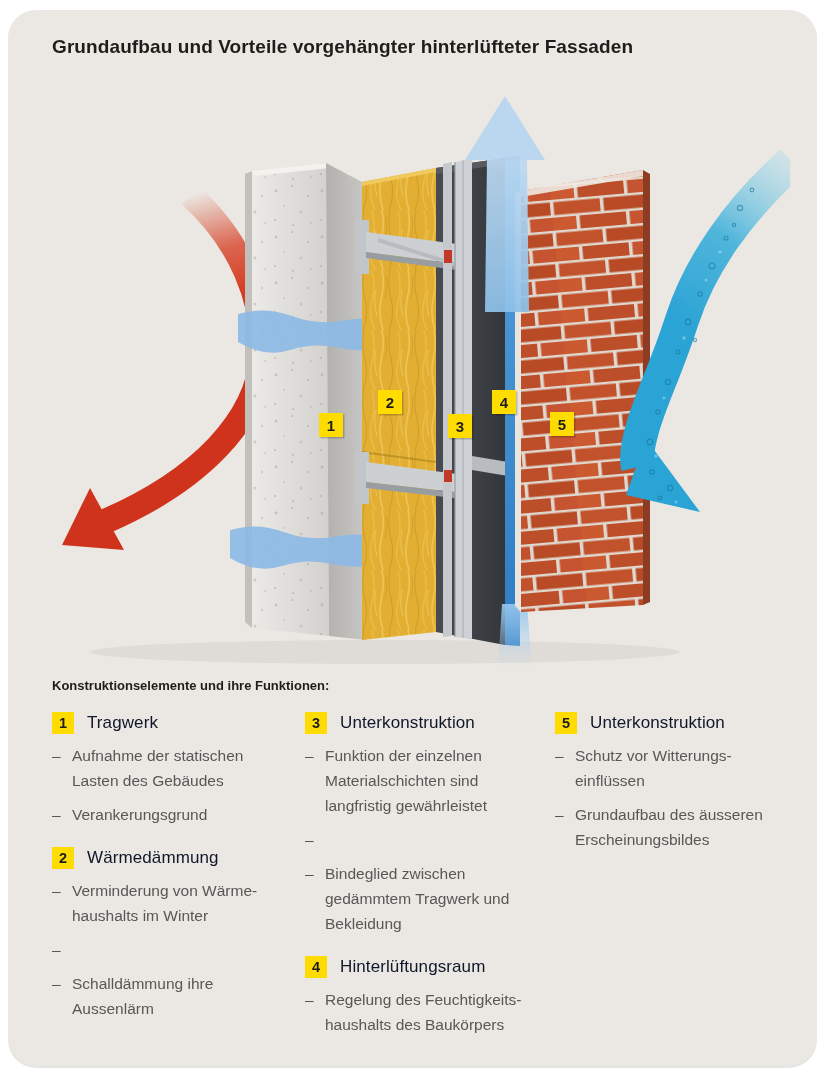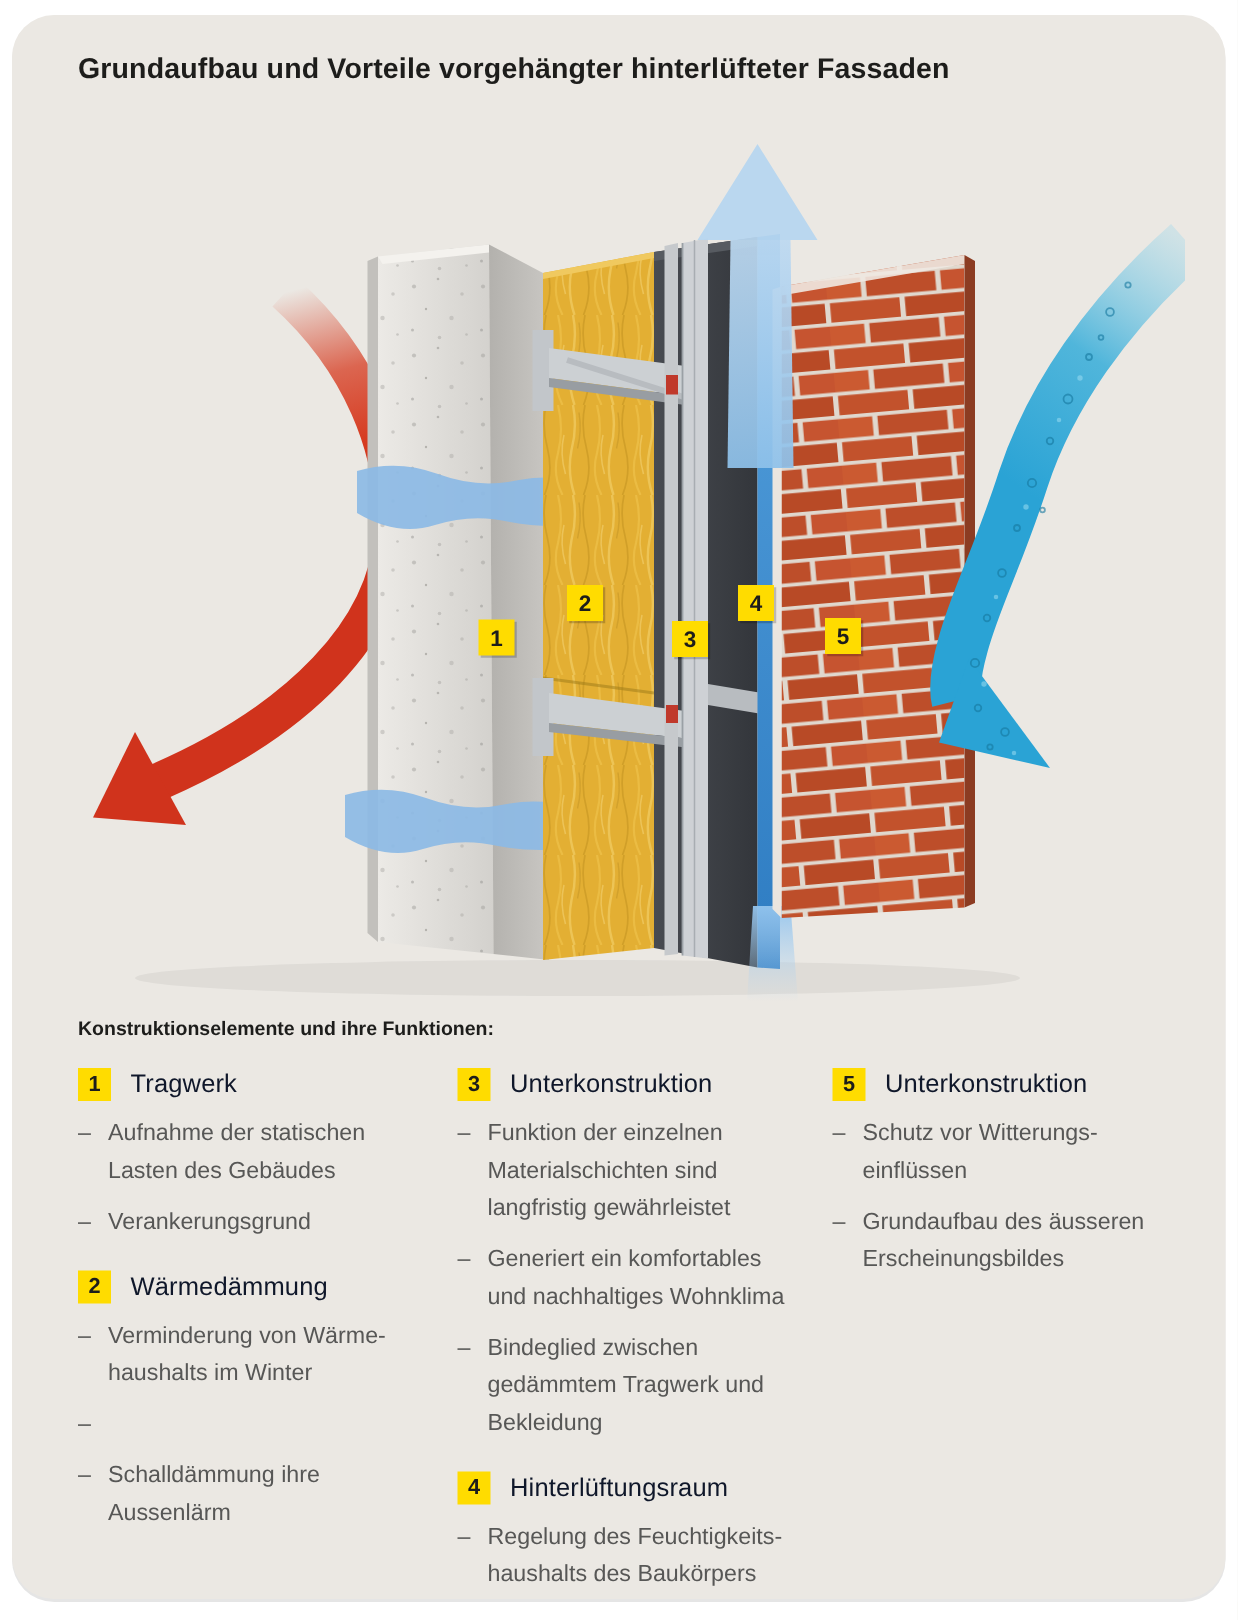--- a/index.html
+++ b/index.html
@@ -277,22 +277,20 @@
             <span class="item-title">Unterkonstruktion</span>
           </div>
           <div class="bullet">
             <span class="dash">–</span>
             <span class="bullet-text">Funktion der einzelnen
 Materialschichten sind
 langfristig gewährleistet</span>
           </div>
           <div class="bullet">
             <span class="dash">–</span>
-            <span class="bullet-text">Generiert ein komfortables
-und nachhaltiges Wohnklima</span>
           </div>
           <div class="bullet">
             <span class="dash">–</span>
             <span class="bullet-text">Bindeglied zwischen
 gedämmtem Tragwerk und
 Bekleidung</span>
           </div>
         </div>
         <div class="item">
           <div class="item-head">

